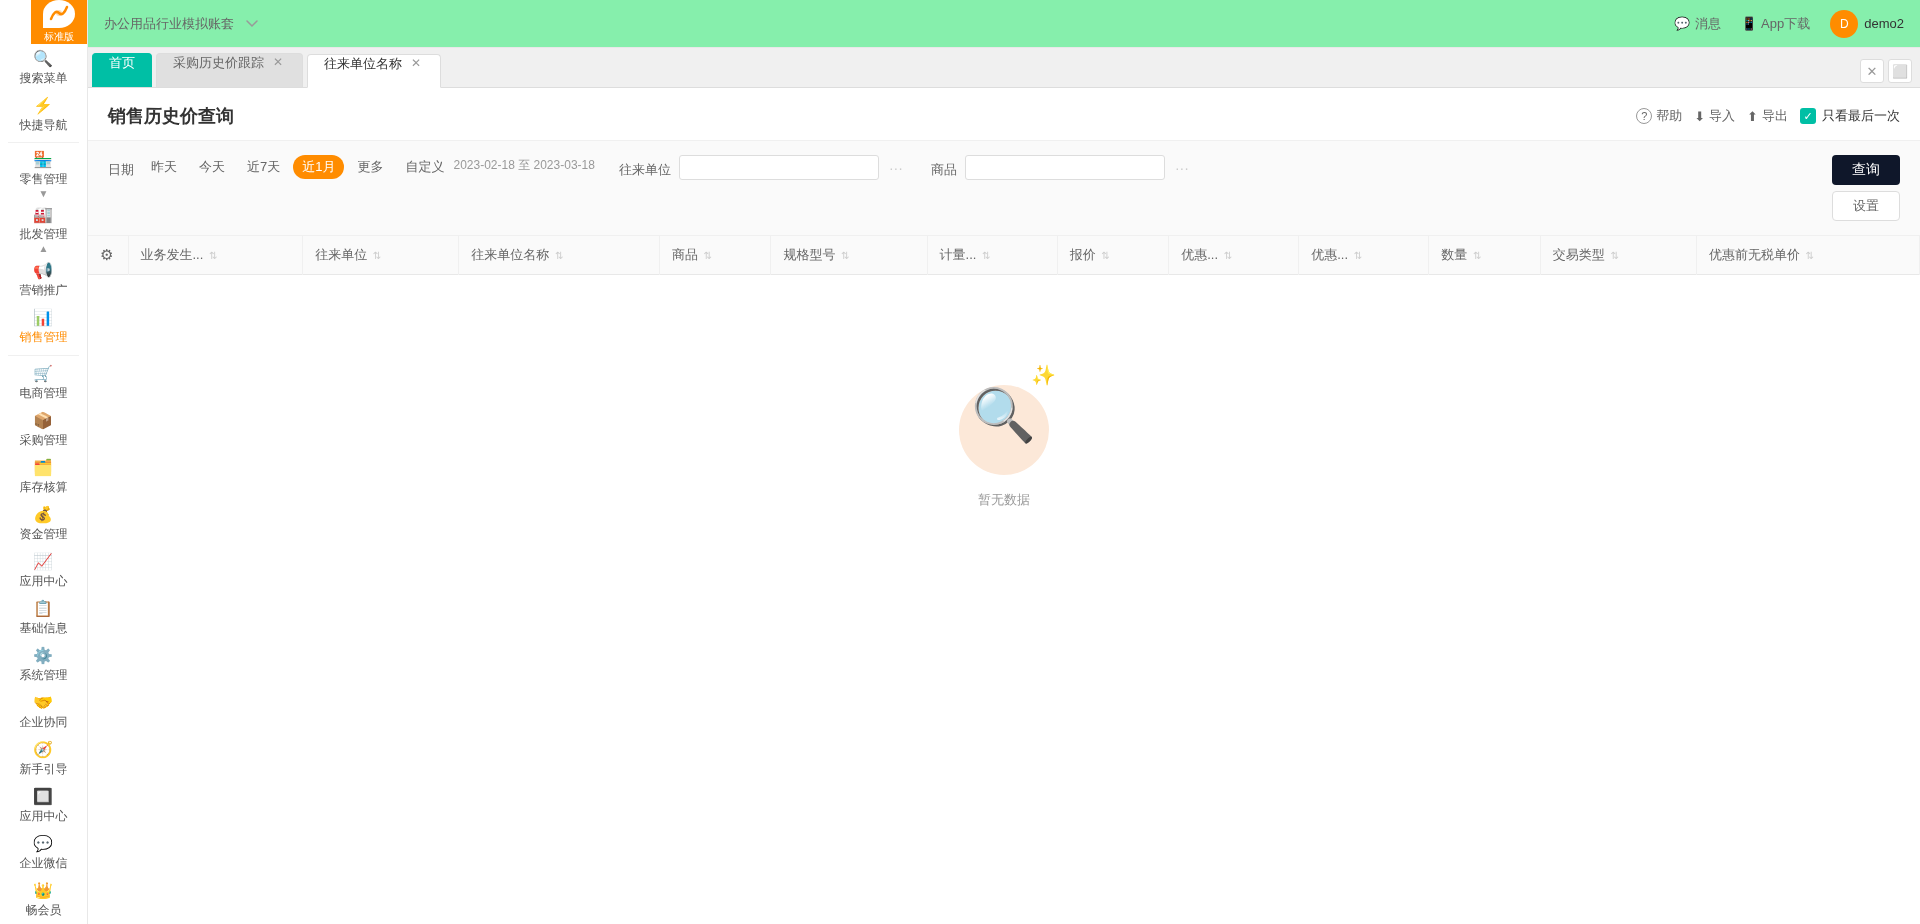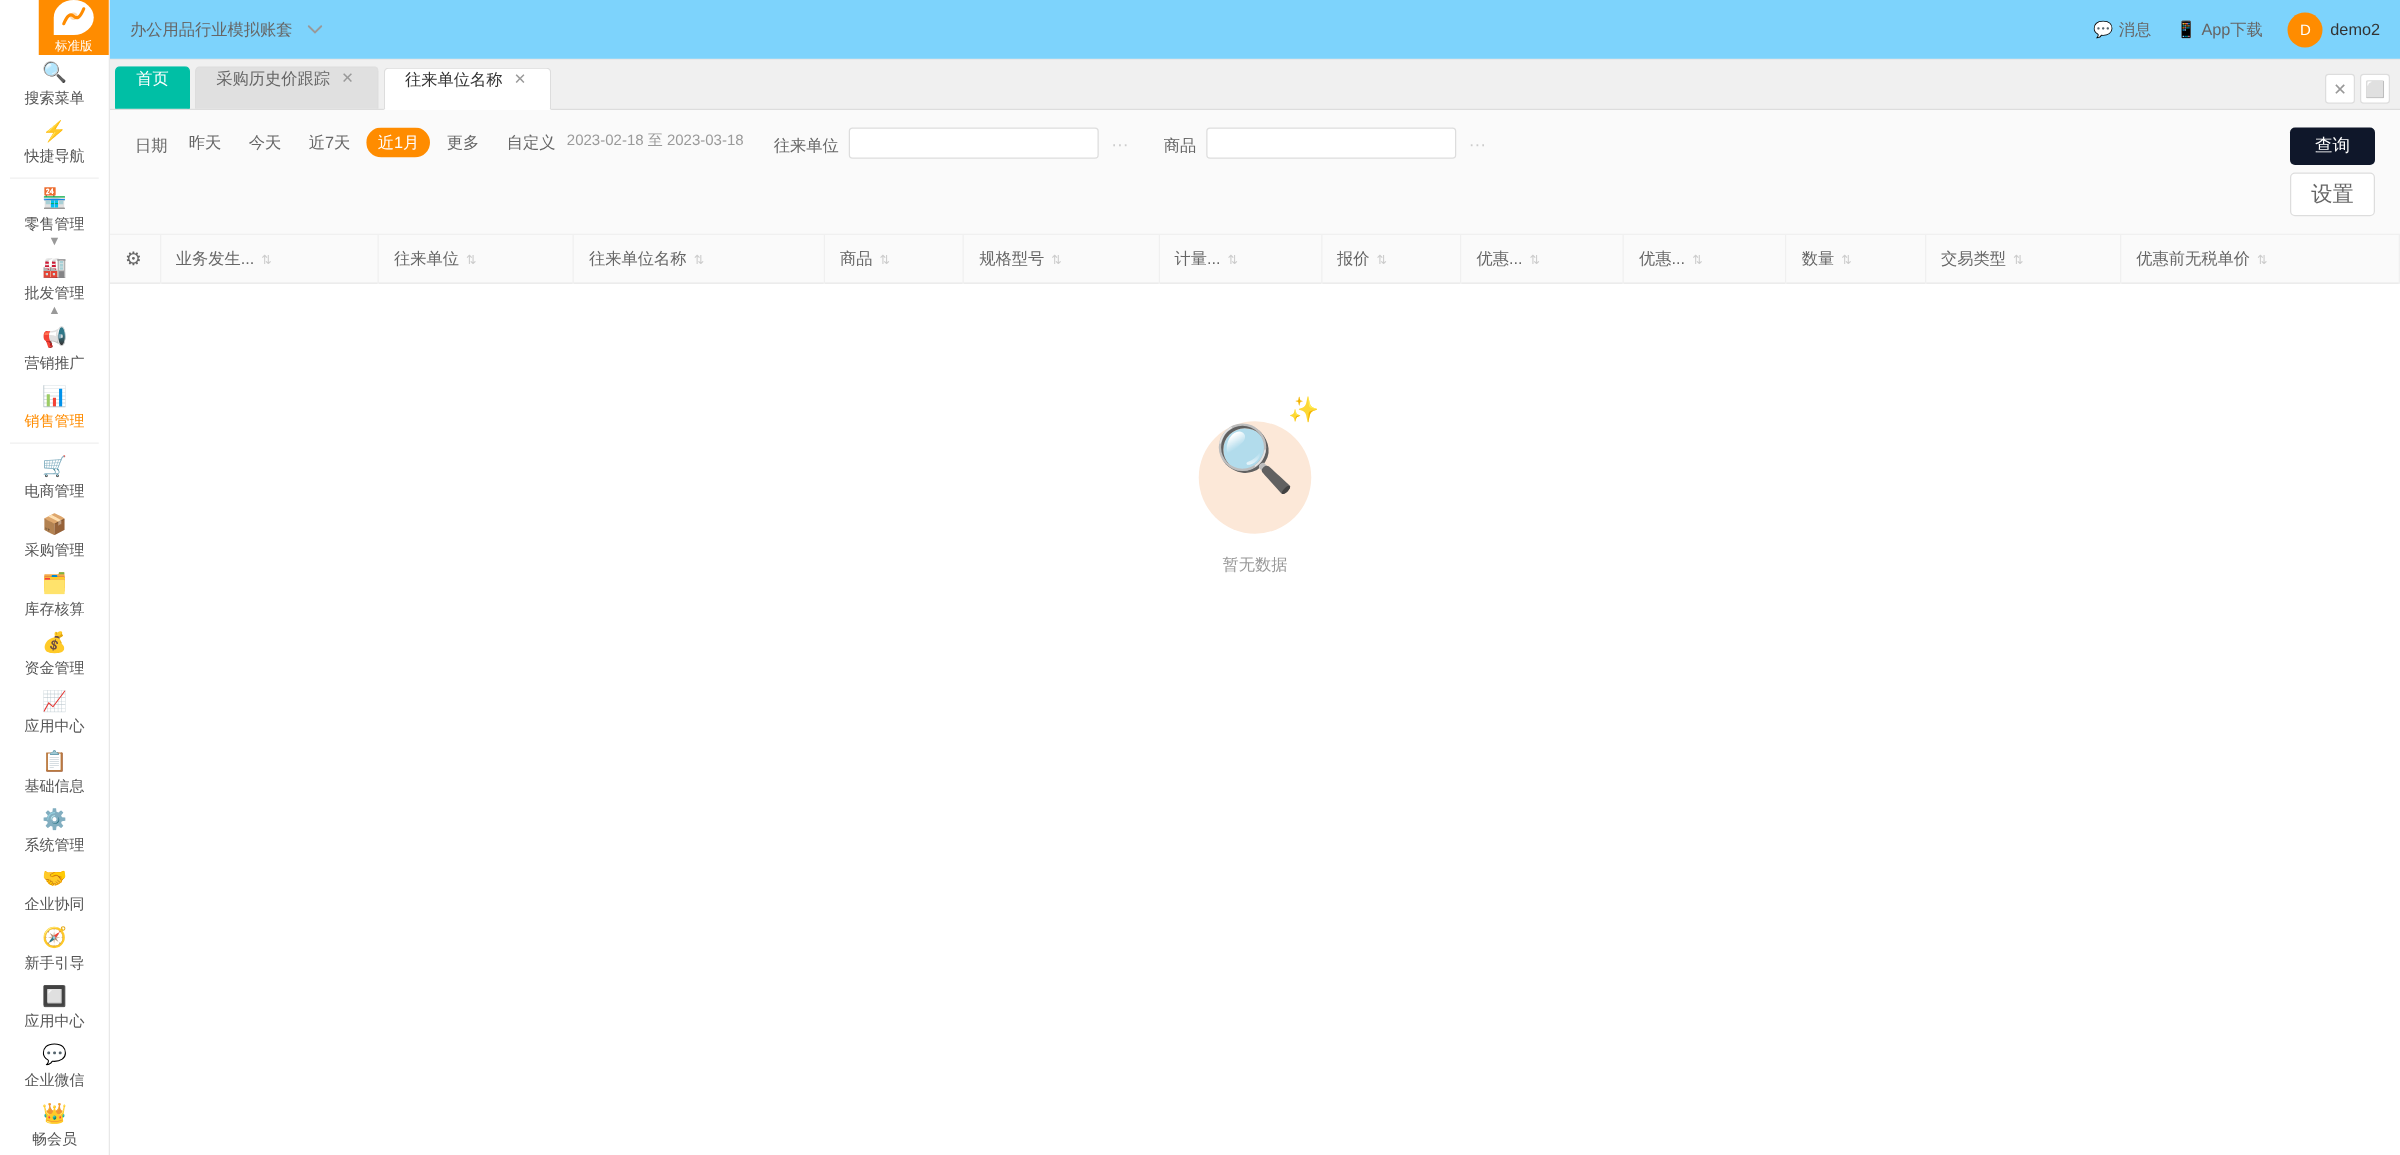--- a/index.html
+++ b/index.html
@@ -12,21 +12,21 @@
     .sidebar-logo .logo-text { color: #fff; font-size: 10px; margin-top: 2px; }
     .sidebar-item { padding: 10px 4px; text-align: center; cursor: pointer; color: #555; font-size: 12px; display: flex; flex-direction: column; align-items: center; justify-content: center; min-height: 44px; }
     .sidebar-item .item-icon { font-size: 16px; margin-bottom: 2px; }
     .sidebar-item.active { color: #ff8c00; }
     .sidebar-divider { height: 1px; background: #f0f0f0; margin: 4px 8px; }
 
     
     .main { flex: 1; display: flex; flex-direction: column; overflow: hidden; }
 
     
-    .top-header { height: 48px; background: #7dd3fc; display: flex; align-items: center; justify-content: space-between; padding: 0 16px; border-bottom: 1px solid #e8e8e8; }
+    .top-header { height: 48px; background: #86efac; display: flex; align-items: center; justify-content: space-between; padding: 0 16px; border-bottom: 1px solid #e8e8e8; }
     .top-header-left { display: flex; align-items: center; gap: 8px; }
     .breadcrumb-text { color: #666; font-size: 13px; }
     .header-dropdown { display: flex; align-items: center; color: #666; cursor: pointer; }
     .header-dropdown svg { margin-left: 4px; }
     .top-header-right { display: flex; align-items: center; gap: 20px; }
     .header-action { display: flex; align-items: center; gap: 4px; color: #666; cursor: pointer; font-size: 13px; }
     .user-avatar { width: 28px; height: 28px; border-radius: 50%; background: #ff8c00; display: flex; align-items: center; justify-content: center; color: #fff; font-size: 12px; }
     .user-name { color: #333; font-size: 13px; cursor: pointer; }
 
     
@@ -54,21 +54,21 @@
     .filter-label { color: #666; font-size: 13px; white-space: nowrap; padding-top: 6px; }
     .filter-date-options { display: flex; flex-direction: row; }
     .date-quick-btns { display: flex; align-items: center; gap: 4px; }
     .date-btn { padding: 2px 8px; border-radius: 3px; cursor: pointer; font-size: 13px; color: #666; border: 1px solid transparent; }
     .date-btn.active { background: #ff8c00; color: #fff; border-radius: 12px; }
     .date-range { color: #999; font-size: 12px; margin-top: 2px; }
     .filter-input-group { display: flex; align-items: center; gap: 6px; }
     .filter-input { border: 1px solid #ddd; border-radius: 3px; padding: 4px 8px; font-size: 13px; color: #333; width: 200px; outline: none; background: #fff; }
     .filter-dots { color: #ccc; cursor: pointer; font-size: 14px; padding: 2px 4px; }
     .query-btn { background: #0f172a; color: #fff; border: none; border-radius: 4px; padding: 6px 20px; font-size: 14px; cursor: pointer; }
-    .settings-btn { background: #fff; border: 1px solid #ddd; border-radius: 4px; padding: 5px 16px; font-size: 17px; color: #666; cursor: pointer; }
+    .settings-btn { background: #fff; border: 1px solid #ddd; border-radius: 4px; padding: 5px 16px; font-size: 13px; color: #666; cursor: pointer; }
 
     
     .table-container { padding: 0; overflow: auto; }
     .data-table { width: 100%; border-collapse: collapse; }
     .data-table thead tr { background: #fafafa; border-bottom: 1px solid #e8e8e8; }
     .data-table th { padding: 10px 12px; text-align: left; font-weight: normal; font-size: 13px; color: #666; border-right: 1px solid #f0f0f0; white-space: nowrap; cursor: pointer; user-select: none; }
     .th-settings { width: 40px; text-align: center; }
     .sort-icon { color: #ccc; font-size: 10px; margin-left: 2px; }
 
     
@@ -229,20 +229,41 @@
       <span class="tab-close">✕</span>
     </div>
     <div class="tabs-actions">
       <div class="tab-action-btn">✕</div>
       <div class="tab-action-btn">⬜</div>
     </div>
   </div>
 
   <div class="page-content">
 
+    <div class="page-header">
+      <div class="page-title">销售历史价查询</div>
+      <div class="page-header-actions">
+        <div class="header-btn">
+          <span style="width:16px;height:16px;border-radius:50%;border:1px solid #999;display:inline-flex;align-items:center;justify-content:center;font-size:11px;">?</span>
+          <span>帮助</span>
+        </div>
+        <div class="header-btn">
+          <span>⬇</span>
+          <span>导入</span>
+        </div>
+        <div class="header-btn">
+          <span>⬆</span>
+          <span>导出</span>
+        </div>
+        <div class="checkbox-only">
+          <div class="checkbox-icon"></div>
+          <span>只看最后一次</span>
+        </div>
+      </div>
+    </div>
 
     <div class="filter-area">
       <div class="filter-group">
         <span class="filter-label">日期</span>
         <div class="filter-date-options">
           <div class="date-quick-btns">
             <span class="date-btn">昨天</span>
             <span class="date-btn">今天</span>
             <span class="date-btn">近7天</span>
             <span class="date-btn active">近1月</span>

